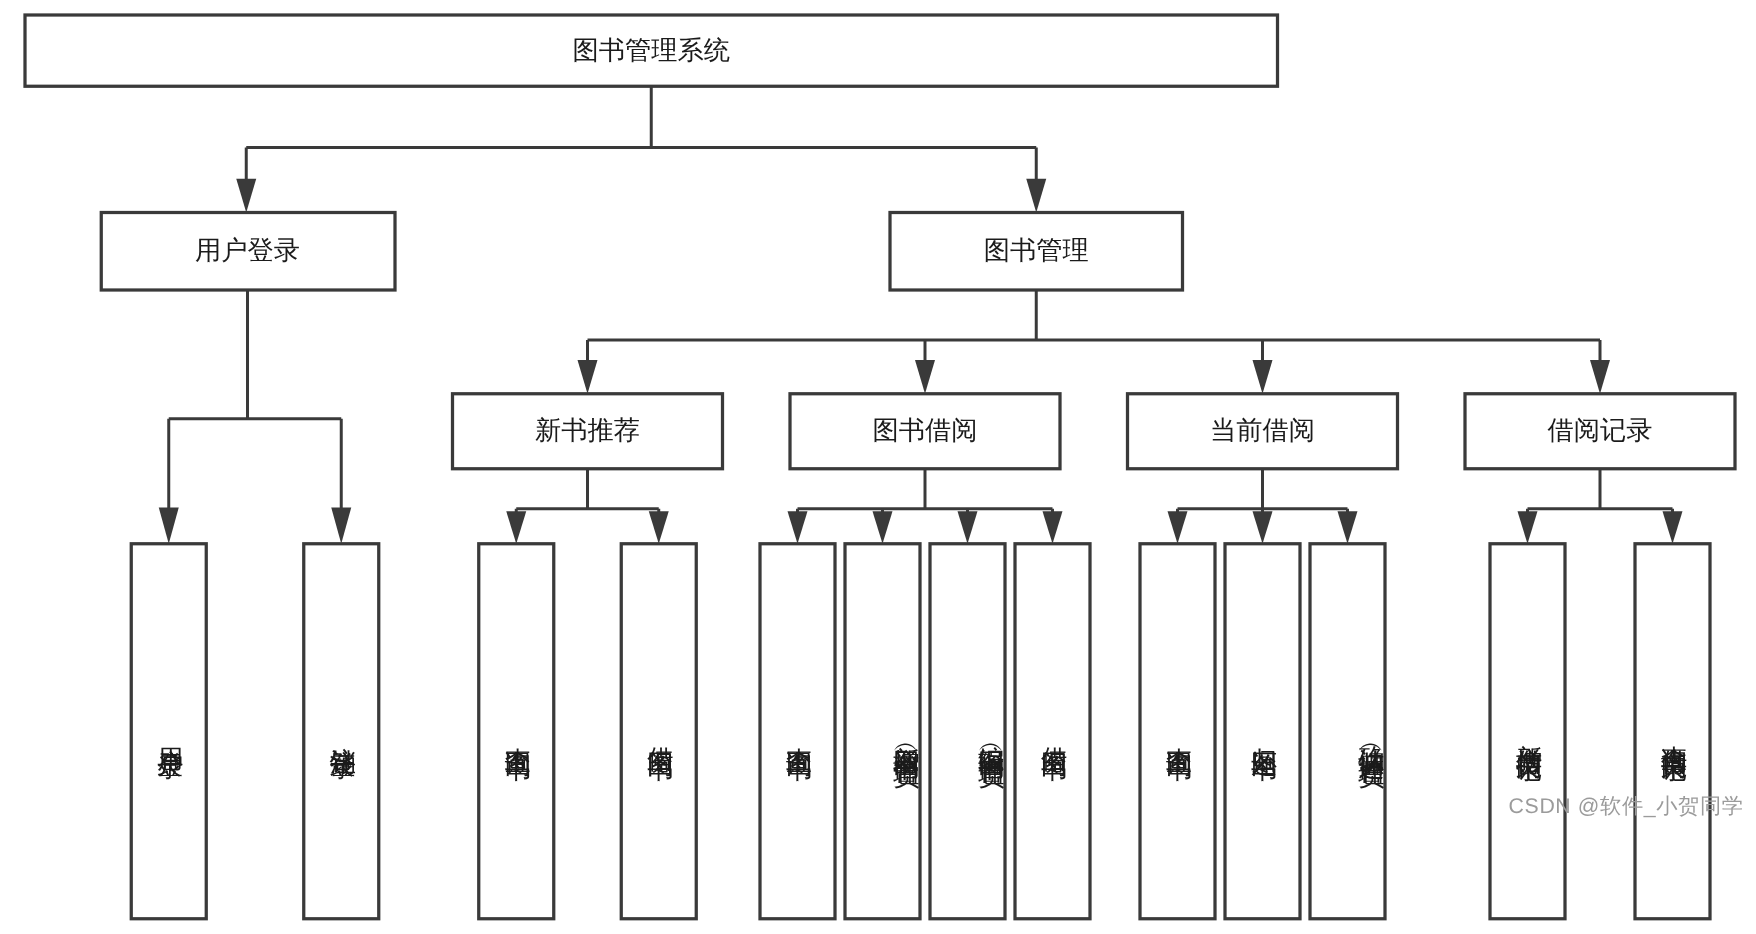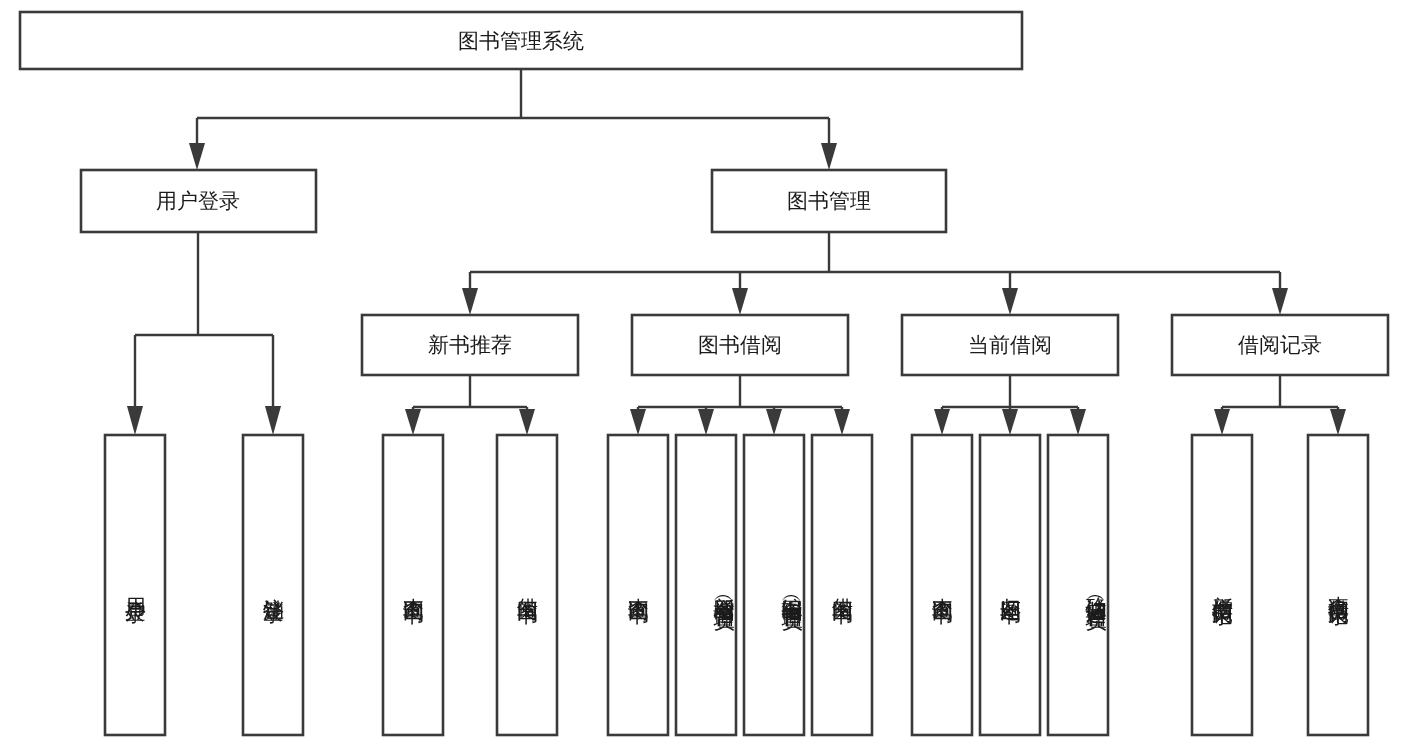--- a/index.html
+++ b/index.html
@@ -212,14 +212,15 @@
   <div class="leaf-label-wrap" style="left:744px; top:435px; width:60px; height:300px; align-items:flex-start; padding-top:8px; box-sizing:border-box;">编辑图书（管理员）</div>
   <div class="leaf-label-wrap" style="left:812px; top:435px; width:60px; height:300px;">借阅图书</div>
 
   <div class="leaf-label-wrap" style="left:912px; top:435px; width:60px; height:300px;">查询图书</div>
   <div class="leaf-label-wrap" style="left:980px; top:435px; width:60px; height:300px;">归还图书</div>
   <div class="leaf-label-wrap" style="left:1048px; top:435px; width:60px; height:300px; align-items:flex-start; padding-top:8px; box-sizing:border-box;">确认归还（管理员）</div>
 
   <div class="leaf-label-wrap" style="left:1192px; top:435px; width:60px; height:300px;">新增借阅记录</div>
   <div class="leaf-label-wrap" style="left:1308px; top:435px; width:60px; height:300px;">查询借阅记录</div>
 
+  <div class="watermark">CSDN @软件_小贺同学</div>
 
 </div>
 
 </body></html>

